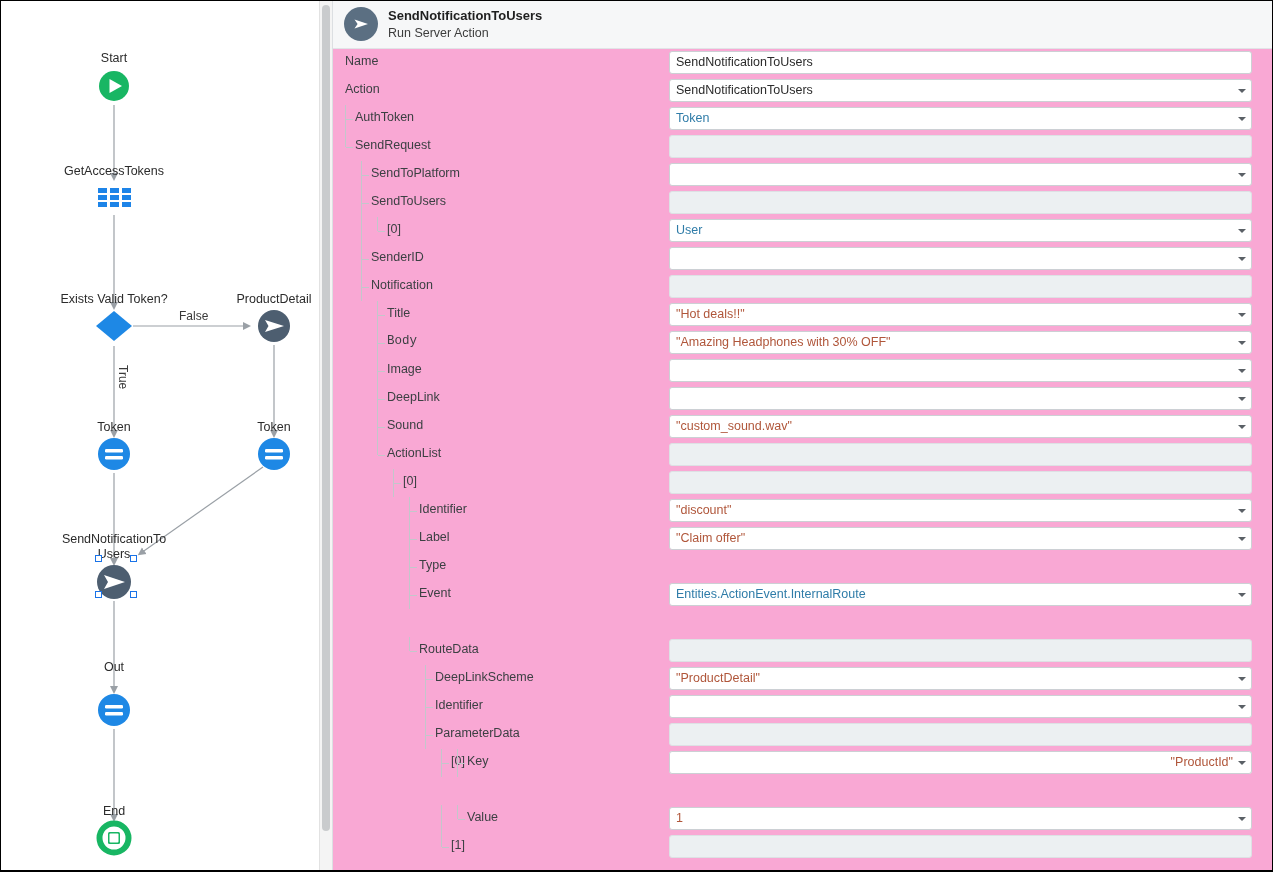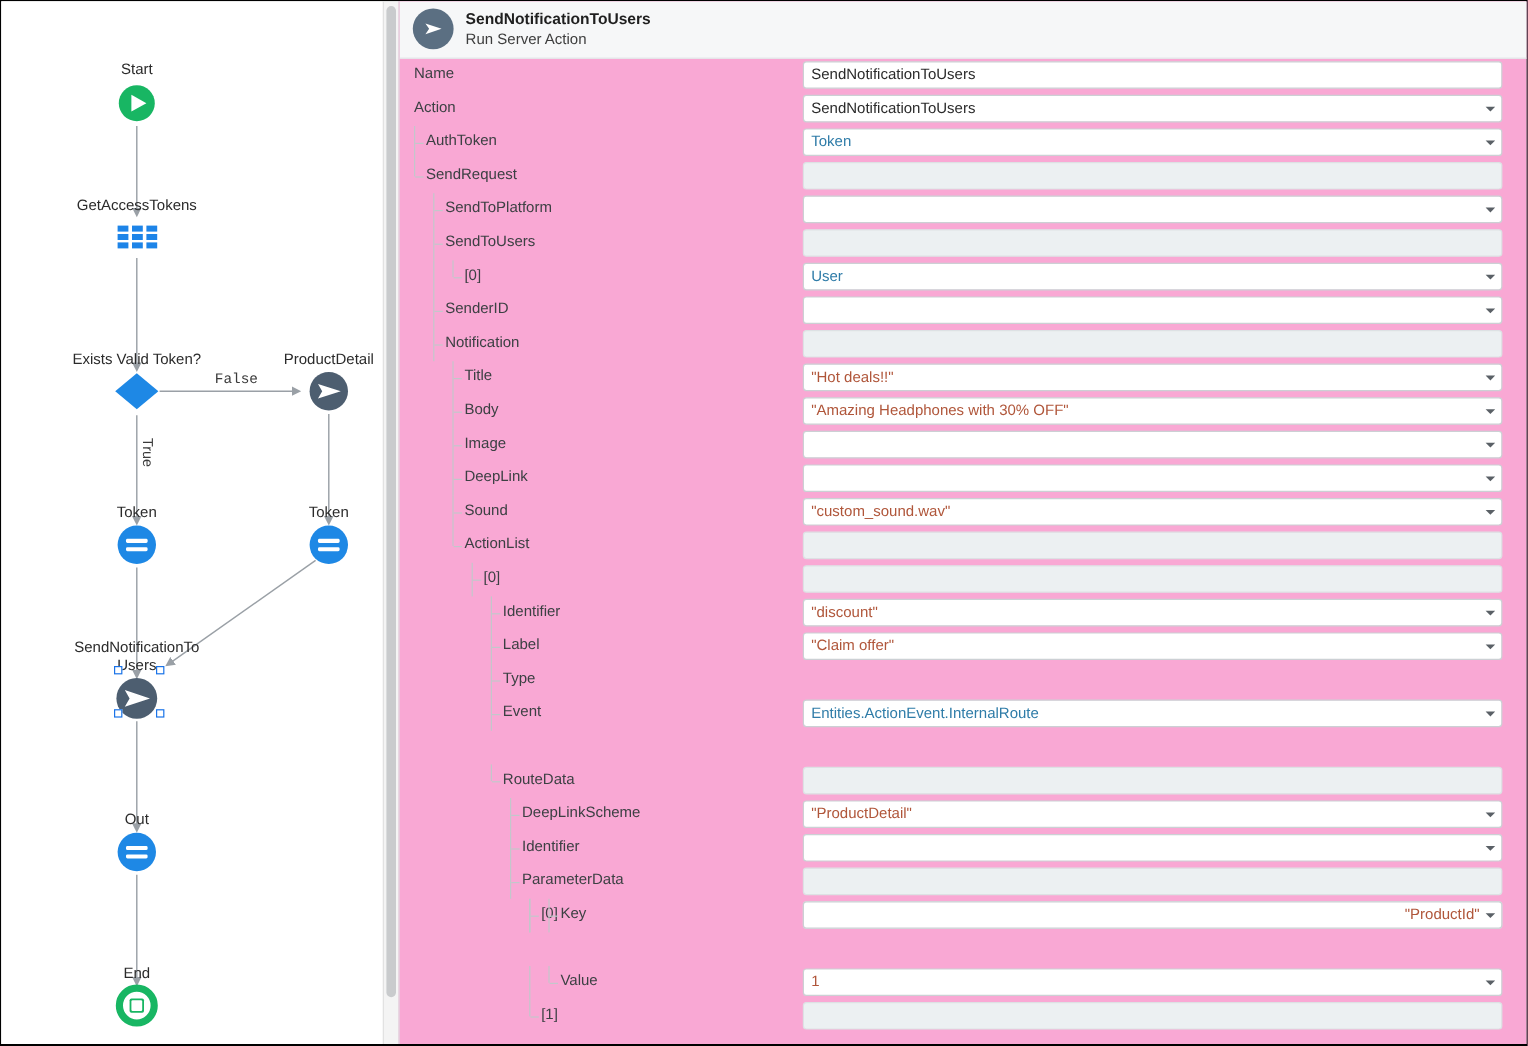--- a/index.html
+++ b/index.html
@@ -195,24 +195,24 @@
     </svg>
 
     <div class="node-label" style="left:43px;top:50px;width:140px;">Start</div>
     <div class="node-label" style="left:23px;top:163px;width:180px;">GetAccessTokens</div>
     <div class="node-label" style="left:28px;top:291px;width:170px;">Exists Valid Token?</div>
     <div class="node-label" style="left:198px;top:291px;width:150px;">ProductDetail</div>
     <div class="node-label" style="left:63px;top:419px;width:100px;">Token</div>
     <div class="node-label" style="left:223px;top:419px;width:100px;">Token</div>
     <div class="node-label" style="left:38px;top:531px;width:150px;">SendNotificationTo
 Users</div>
-    <div class="node-label" style="left:63px;top:675px;width:100px;">Out</div>
+    <div class="node-label" style="left:63px;top:659px;width:100px;">Out</div>
     <div class="node-label" style="left:63px;top:803px;width:100px;">End</div>
 
-    <div class="edge-label" style="left:178px;top:308px;font-family:Liberation Mono, monospace;">False</div>
+    <div class="edge-label" style="left:178px;top:308px;">False</div>
     <div class="edge-label vert" style="left:129px;top:364px;">True</div>
 
     <div class="sel-handle" style="left:94px;top:554px;"></div>
     <div class="sel-handle" style="left:129px;top:554px;"></div>
     <div class="sel-handle" style="left:94px;top:590px;"></div>
     <div class="sel-handle" style="left:129px;top:590px;"></div>
   </div>
 
   <div id="canvas-scroll">
     <div class="thumb"></div>
@@ -290,21 +290,21 @@
         </div>
         <div class="row" style="top: 252px;">
           <div class="guide-v" style="left: 44px; top: 0px; height: 28px;"></div>
           <div class="guide-h" style="left: 45px; top: 14px; width: 7px;"></div>
           <div class="lbl" style="left: 54px;">Title</div>
           <div class="field str">"Hot deals!!"<div class="caret"></div></div>
         </div>
         <div class="row" style="top: 280px;">
           <div class="guide-v" style="left: 44px; top: 0px; height: 28px;"></div>
           <div class="guide-h" style="left: 45px; top: 14px; width: 7px;"></div>
-          <div class="lbl" style="left: 54px;">Body</div>
+          <div class="lbl" style="left: 54px; font-family: Liberation Mono, monospace;">Body</div>
           <div class="field str">"Amazing Headphones with 30% OFF"<div class="caret"></div></div>
         </div>
         <div class="row" style="top: 308px;">
           <div class="guide-v" style="left: 44px; top: 0px; height: 28px;"></div>
           <div class="guide-h" style="left: 45px; top: 14px; width: 7px;"></div>
           <div class="lbl" style="left: 54px;">Image</div>
           <div class="field">
             <div class="caret"></div>
           </div>
         </div>

